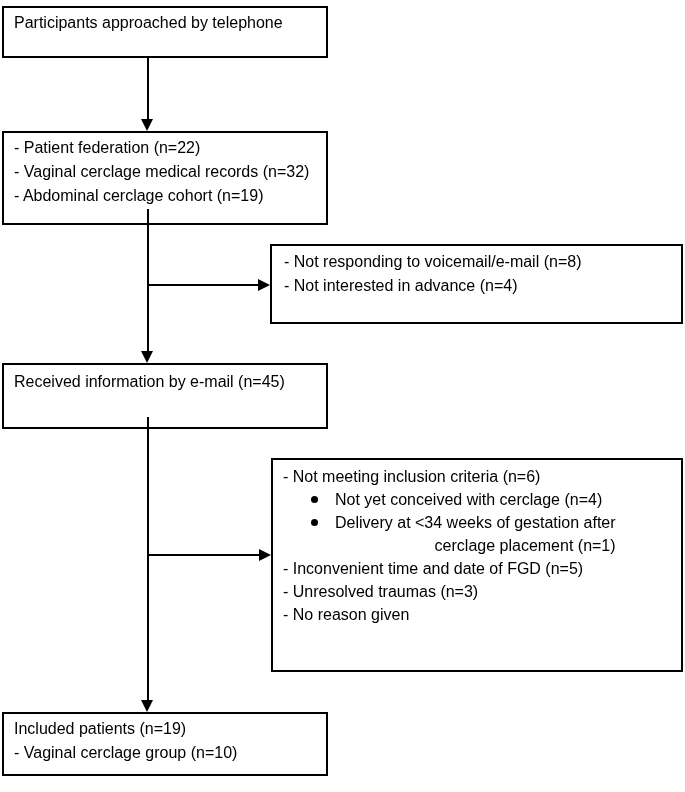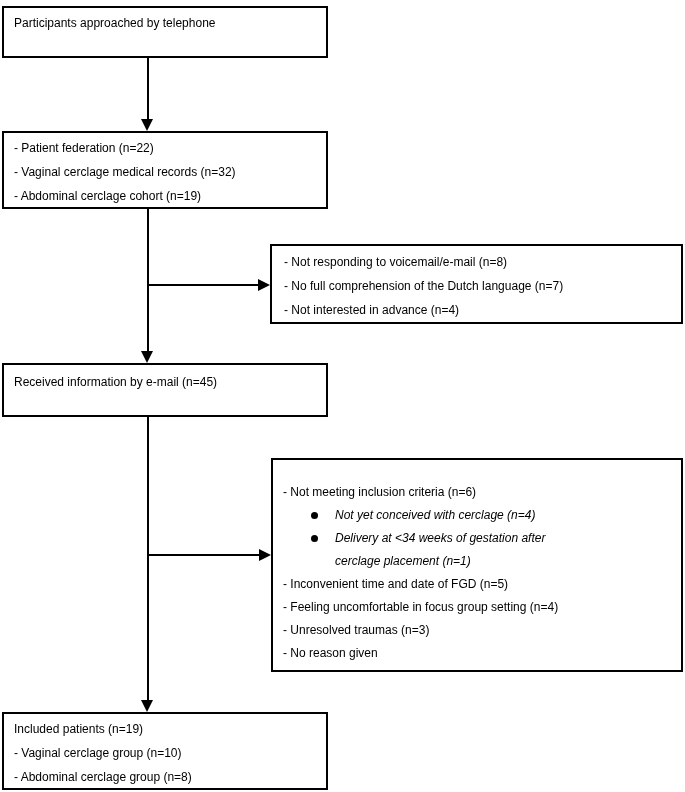--- a/index.html
+++ b/index.html
@@ -6,57 +6,56 @@
     margin: 0;
     padding: 0;
     background: #ffffff;
   }
   .diagram {
     position: relative;
     width: 685px;
     height: 792px;
     background: #ffffff;
     font-family: "Liberation Sans", sans-serif;
-    font-size: 12px;
+    font-size: 16px;
     color: #000000;
     overflow: hidden;
   }
   .box {
     position: absolute;
     box-sizing: border-box;
     border: 2px solid #000000;
     background: #ffffff;
     line-height: 24px;
   }
   .box .line {
     white-space: nowrap;
   }
   .box-approached      { left: 2px;   top: 6px;   width: 326px; height: 52px;  padding: 4px 10px 0 10px; line-height: 22px; }
-  .box-sources         { left: 2px;   top: 131px; width: 326px; height: 78px;  padding: 3px 10px 0 10px; }
-  .box-received        { left: 2px;   top: 363px; width: 326px; height: 54px;  padding: 5px 10px 4px 10px; }
-  .box-included        { left: 2px;   top: 712px; width: 326px; height: 78px;  padding: 3px 10px 0 10px; }
+  .box-sources         { left: 2px;   top: 131px; width: 326px; height: 94px;  padding: 3px 10px 0 10px; }
+  .box-received        { left: 2px;   top: 363px; width: 326px; height: 66px;  padding: 5px 10px 4px 10px; }
+  .box-included        { left: 2px;   top: 712px; width: 326px; height: 64px;  padding: 3px 10px 0 10px; }
   .box-excl-phone      { left: 270px; top: 244px; width: 413px; height: 80px;  padding: 4px 24px 0 12px; }
-  .box-excl-email      { left: 271px; top: 458px; width: 412px; height: 214px; padding: 21px 6px 0 10px; line-height: 23px; }
+  .box-excl-email      { left: 271px; top: 458px; width: 412px; height: 214px; padding: 5px 6px 0 10px; line-height: 23px; }
 
   .bullet-row {
     display: flex;
     align-items: flex-start;
     padding-left: 28px;
-    font-style: italic;
   }
   .bullet-dot {
     flex: 0 0 auto;
     width: 7px;
     height: 7px;
     border-radius: 50%;
     background: #000000;
     margin: 8px 17px 0 0;
   }
   .bullet-text { white-space: nowrap; }
-  .blk { display: block; white-space: nowrap; }
+  .blk { display: block; white-space: nowrap; text-align: right; }
 
   .vline {
     position: absolute;
     width: 2px;
     background: #000000;
   }
   .hline {
     position: absolute;
     height: 2px;
     background: #000000;
@@ -96,21 +95,20 @@
     <div class="line">- Abdominal cerclage cohort (n=19)</div>
   </div>
 
   <div class="vline" style="left:147px; top:209px; height:142px;"></div>
   <div class="hline" style="left:147px; top:284px; width:111px;"></div>
   <div class="arr-right" style="left:258px; top:279px;"></div>
   <div class="arr-down" style="left:141px; top:351px;"></div>
 
   <div class="box box-excl-phone">
     <div class="line">- Not responding to voicemail/e-mail (n=8)</div>
-    <div class="line">- No full comprehension of the Dutch language (n=7)</div>
     <div class="line">- Not interested in advance (n=4)</div>
   </div>
 
   <div class="box box-received">
     <div class="line">Received information by e-mail (n=45)</div>
   </div>
 
   <div class="vline" style="left:147px; top:417px; height:283px;"></div>
   <div class="hline" style="left:147px; top:554px; width:112px;"></div>
   <div class="arr-right" style="left:259px; top:549px;"></div>
@@ -123,24 +121,22 @@
       <span class="bullet-text">Not yet conceived with cerclage (n=4)</span>
     </div>
     <div class="bullet-row">
       <span class="bullet-dot"></span>
       <span class="bullet-text">
         <span class="blk">Delivery at &lt;34 weeks of gestation after</span>
         <span class="blk">cerclage placement (n=1)</span>
       </span>
     </div>
     <div class="line">- Inconvenient time and date of FGD (n=5)</div>
-    <div class="line">- Feeling uncomfortable in focus group setting (n=4)</div>
     <div class="line">- Unresolved traumas (n=3)</div>
     <div class="line">- No reason given</div>
   </div>
 
   <div class="box box-included">
     <div class="line">Included patients (n=19)</div>
     <div class="line">- Vaginal cerclage group (n=10)</div>
-    <div class="line">- Abdominal cerclage group (n=8)</div>
   </div>
 
 </div>
 
 </body></html>

